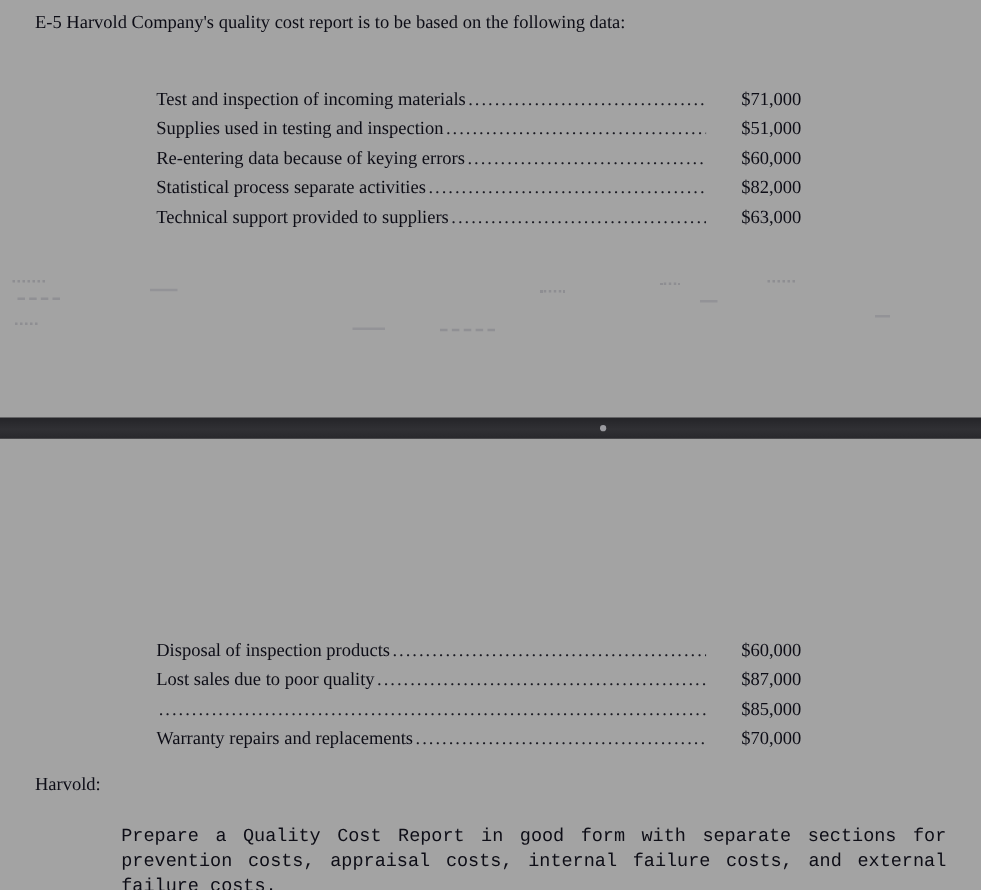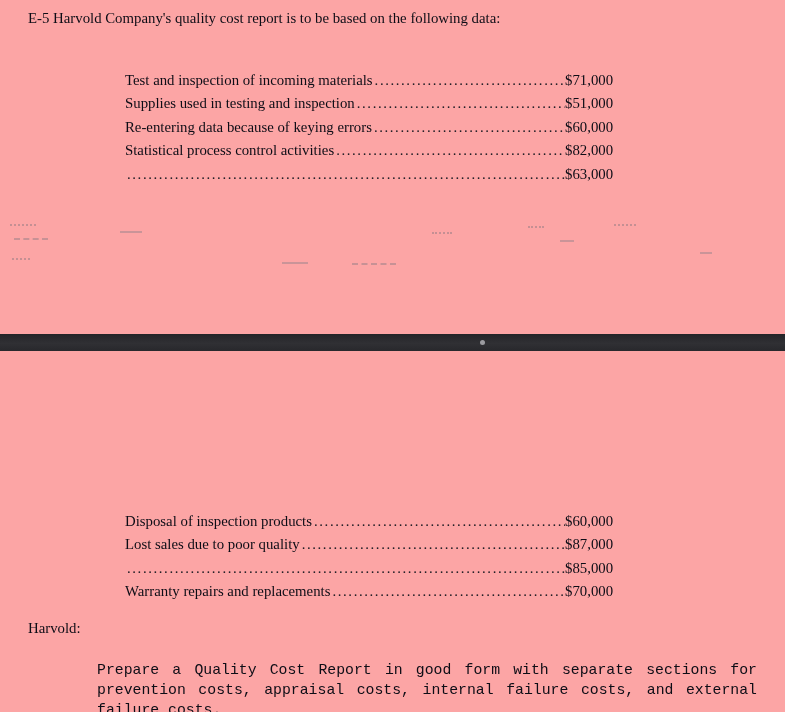--- a/index.html
+++ b/index.html
@@ -1,20 +1,20 @@
 <!DOCTYPE html>
 <html><head>
 <meta charset="utf-8">
 <style>
   html,body { margin:0; padding:0; background:#ffffff; }
   .page {
     position:relative;
     width:785px;
     height:712px;
-    background:#fca5a5;
+    background:#a3a3a3;
     font-family:"Liberation Serif", serif;
     font-size:14.8px;
     color:#0d0d16;
     overflow:hidden;
   }
 
   .title {
     position:absolute;
     left:28px;
     top:10px;
@@ -44,20 +44,21 @@
   .lbl { white-space:nowrap; }
   .leader {
     flex:1;
     overflow:hidden;
     white-space:nowrap;
     margin-left:2px;
     letter-spacing:1.6px;
     color:#1a1a22;
   }
   .amt {
+    margin-left:28px;
     white-space:nowrap;
   }
 
   .divider-bar {
     position:absolute;
     left:0;
     top:334px;
     width:785px;
     height:17px;
     background:linear-gradient(#242428, #303034 55%, #28282c);
@@ -121,27 +122,28 @@
     </div>
     <div class="row">
       <span class="label-leader">
           <span class="lbl">Re-entering data because of keying errors</span>
           <span class="leader">........................................................................................................................</span>
         </span>
       <span class="amt">$60,000</span>
     </div>
     <div class="row">
       <span class="label-leader">
-          <span class="lbl">Statistical process control activities</span>
+          <span class="lbl">Statistical process separate activities</span>
           <span class="leader">........................................................................................................................</span>
         </span>
       <span class="amt">$82,000</span>
     </div>
     <div class="row">
       <span class="label-leader">
+          <span class="lbl">Technical support provided to suppliers</span>
           <span class="leader">........................................................................................................................</span>
         </span>
       <span class="amt">$63,000</span>
     </div>
   </div>
 
   <div class="smudge sm-dot" style="left:10px;  top:224px; width:26px;"></div>
   <div class="smudge sm-dash" style="left:14px;  top:238px; width:34px;"></div>
   <div class="smudge sm-dot" style="left:12px;  top:258px; width:18px;"></div>
   <div class="smudge sm-line" style="left:120px; top:231px; width:22px;"></div>

